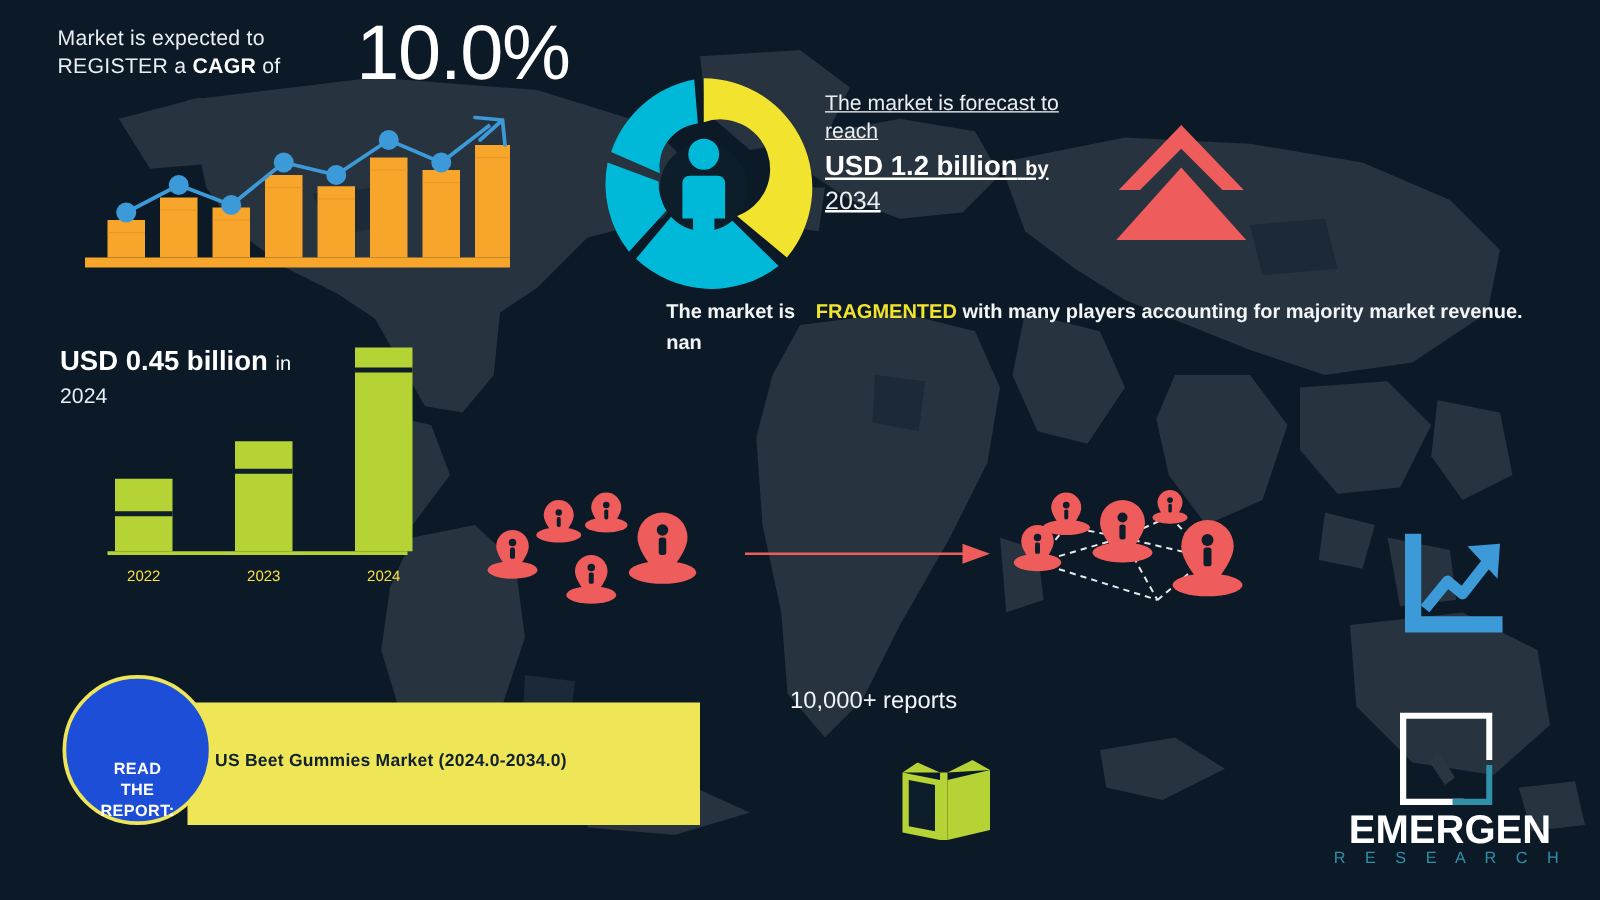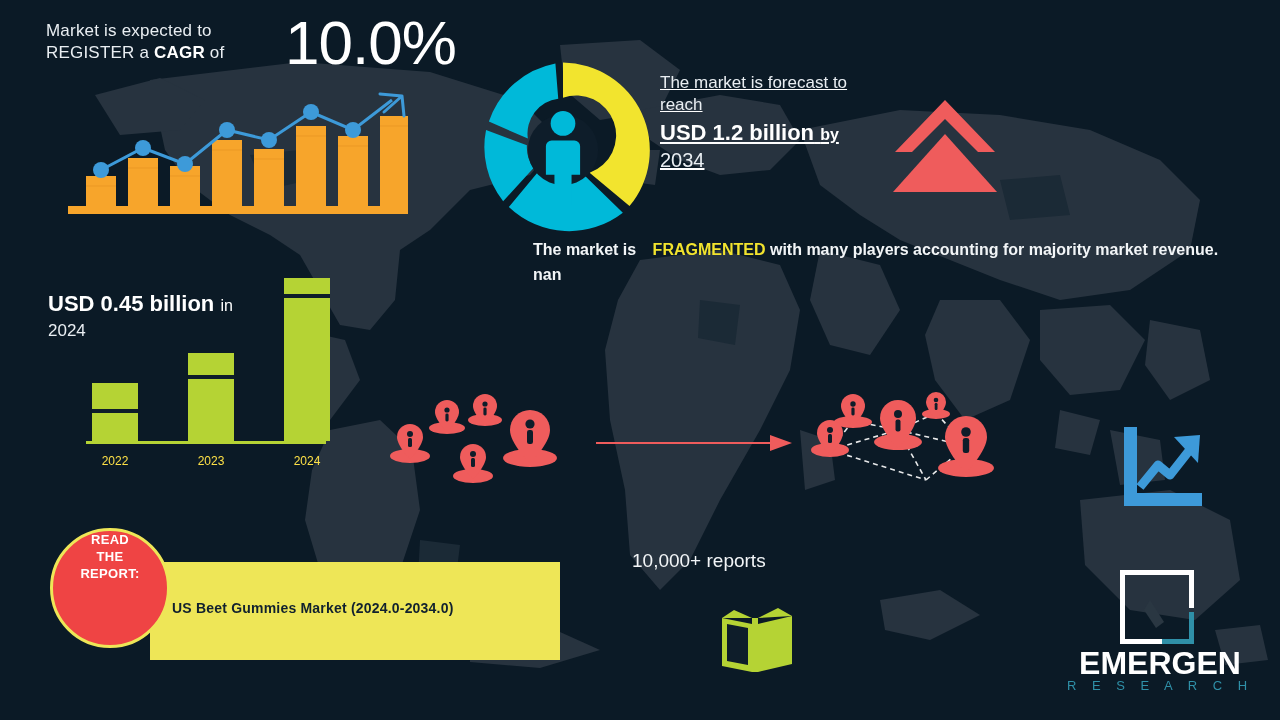--- a/index.html
+++ b/index.html
@@ -31,21 +31,21 @@
   .forecast-value{font-size:22px;line-height:28px;font-weight:700;color:#ffffff;display:block;margin-top:3px;}
   .forecast-value .sm{font-size:16px;font-weight:700;}
   .forecast-year{font-size:20px;line-height:22px;color:#e9eef2;display:block;}
 
   .frag-block{left:533px;top:237px;width:690px;}
   .frag-text{font-size:16px;line-height:25px;color:#f2f5f7;font-weight:600;}
   .frag-hl{color:#f2e42e;font-weight:600;padding-left:12px;}
 
   .value-block{left:48px;top:272px;width:300px;}
   .value-lead{font-size:17px;line-height:22px;color:#e9eef2;display:block;}
-  .value-value{font-size:22px;line-height:28px;font-weight:700;color:#ffffff;display:block;margin-top:18px;}
+  .value-value{font-size:22px;line-height:28px;font-weight:700;color:#ffffff;display:block;margin-top:3px;}
   .value-value .sm{font-size:16px;font-weight:400;}
   .value-year{font-size:17px;line-height:22px;color:#e9eef2;display:block;}
 
   .reports-block{left:632px;top:548px;width:280px;}
   .reports-line{font-size:19px;line-height:26px;color:#f2f5f7;display:block;}
   .reports-line b{font-weight:400;}
 
   
   .greenchart{left:60px;top:290px;width:280px;height:180px;}
   .gc-axis{position:absolute;left:26px;bottom:26px;width:240px;height:3px;background:#b5d334;}
@@ -56,23 +56,23 @@
   
   .orangechart{left:62px;top:82px;width:350px;height:140px;}
 
   
   .cta-band{left:150px;top:562px;width:410px;height:98px;background:#eee657;}
   .cta-title{
     position:absolute;left:172px;top:600px;width:380px;
     font-size:14px;font-weight:700;color:#11212e;letter-spacing:.2px;
   }
   .cta-circle{
-    left:50px;top:528px;width:120px;height:120px;border-radius:50%;
-    background:#ef4444;border:3px solid #eee657;box-sizing:border-box;
-    display:flex;align-items:flex-start;justify-content:center;
+    left:50px;top:540px;width:120px;height:120px;border-radius:50%;
+    background:#1d4ed8;border:3px solid #eee657;box-sizing:border-box;
+    display:flex;align-items:flex-end;justify-content:center;
   }
   .cta-circle-txt{
     font-size:13px;font-weight:700;line-height:17px;color:#ffffff;text-align:center;letter-spacing:.3px;
   }
 
   
   .logo{left:1060px;top:570px;width:200px;height:130px;}
   .logo-mark{position:absolute;left:60px;top:0px;width:74px;height:74px;}
   .logo-name{
     position:absolute;left:0;top:76px;width:200px;text-align:center;

